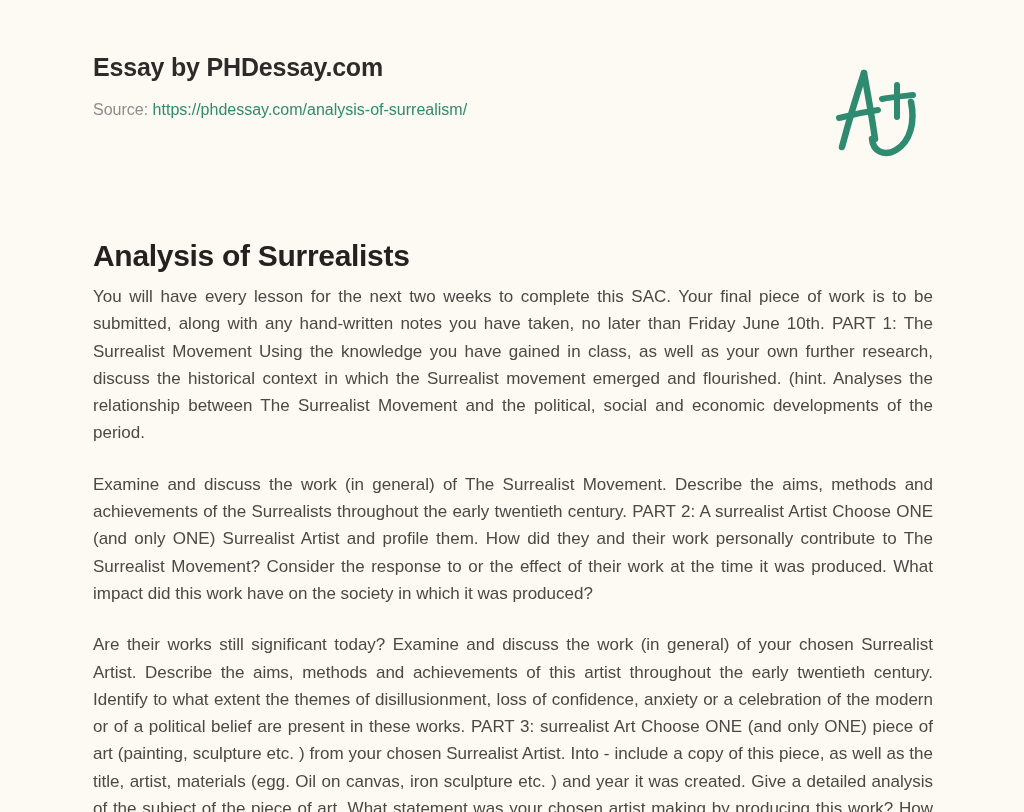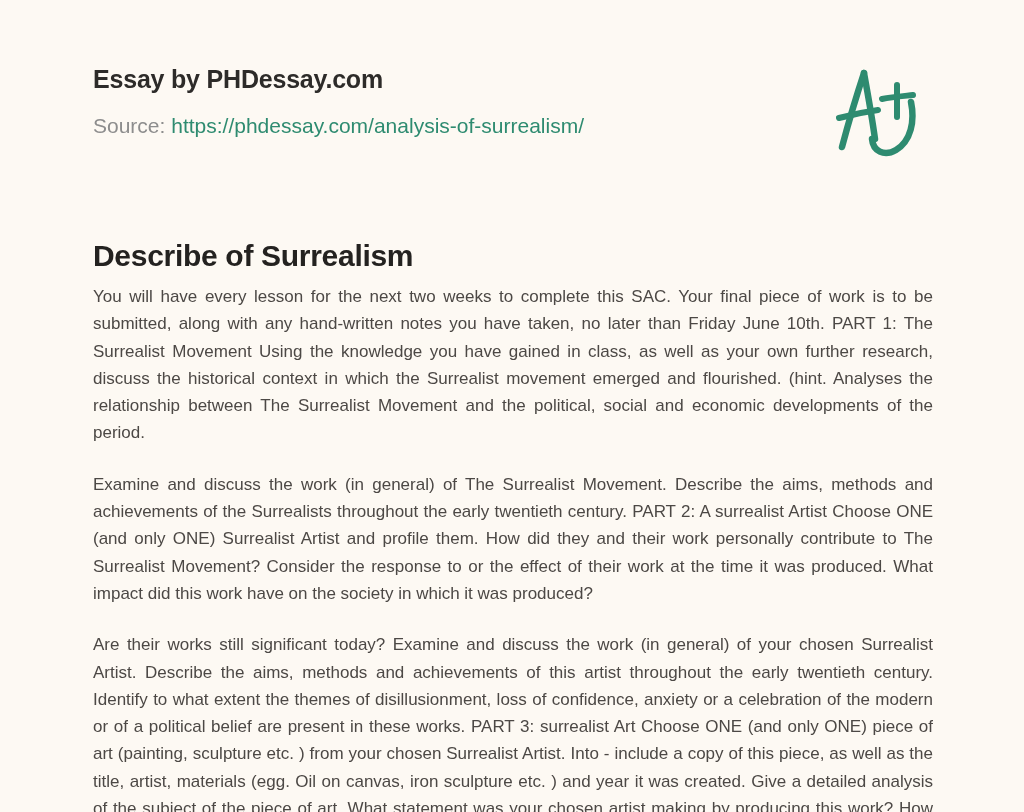--- a/index.html
+++ b/index.html
@@ -19,39 +19,39 @@
     width: 1024px;
     height: 812px;
     background: #fdf9f3;
     box-sizing: border-box;
   }
 
   
   .header {
     position: absolute;
     left: 93px;
-    top: 64px;
+    top: 52px;
     width: 838px;
     height: 110px;
   }
 
   .brand-line {
     font-family: "Liberation Sans", sans-serif;
     font-size: 25px;
     font-weight: bold;
     letter-spacing: -0.2px;
     color: #2d2b29;
     line-height: 1.2;
     white-space: nowrap;
   }
 
   .source-line {
     margin-top: 18px;
     font-family: "Liberation Sans", sans-serif;
-    font-size: 21px;
+    font-size: 16px;
     color: #8d8d8d;
     line-height: 1.3;
     white-space: nowrap;
   }
 
   .source-label {
     color: #8d8d8d;
   }
 
   .source-url {
@@ -131,21 +131,21 @@
       <path d="M27 63 C38 60, 52 57, 66 55" stroke-width="6"></path>
 
       <path d="M85 30 C85 42, 85 52, 85 62" stroke-width="6"></path>
 
       <path d="M70 44 C80 42, 92 41, 101 40" stroke-width="6"></path>
 
       <path d="M99 47 C103 66, 99 86, 84 95 C72 102, 61 96, 60 84" stroke-width="6.5"></path>
     </svg>
   </div>
 
-  <h1 class="doc-title">Describe of Surrealism</h1>
+  <h1 class="doc-title">Analysis of Surrealists</h1>
 
   <div class="body-copy">
     <p class="para">You will have every lesson for the next two weeks to complete this SAC. Your final piece of work is to be submitted, along with any hand-written notes you have taken, no later than Friday June 10th. PART 1: The Surrealist Movement Using the knowledge you have gained in class, as well as your own further research, discuss the historical context in which the Surrealist movement emerged and flourished. (hint. Analyses the relationship between The Surrealist Movement and the political, social and economic developments of the period.</p>
     <p class="para">Examine and discuss the work (in general) of The Surrealist Movement. Describe the aims, methods and achievements of the Surrealists throughout the early twentieth century. PART 2: A surrealist Artist Choose ONE (and only ONE) Surrealist Artist and profile them. How did they and their work personally contribute to The Surrealist Movement? Consider the response to or the effect of their work at the time it was produced. What impact did this work have on the society in which it was produced?</p>
     <p class="para">Are their works still significant today? Examine and discuss the work (in general) of your chosen Surrealist Artist. Describe the aims, methods and achievements of this artist throughout the early twentieth century. Identify to what extent the themes of disillusionment, loss of confidence, anxiety or a celebration of the modern or of a political belief are present in these works. PART 3: surrealist Art Choose ONE (and only ONE) piece of art (painting, sculpture etc. ) from your chosen Surrealist Artist. Into - include a copy of this piece, as well as the title, artist, materials (egg. Oil on canvas, iron sculpture etc. ) and year it was created. Give a detailed analysis of the subject of the piece of art. What statement was your chosen artist making by producing this work? How was it received by society at the time it was produced? Is it viewed differently today than what it was when it was first produced? Why/how? What impact did this work have on the society in which it was produced? Is the piece still significant today? Why/why not?</p>
   </div>
 
 </div>
 
 </body></html>

